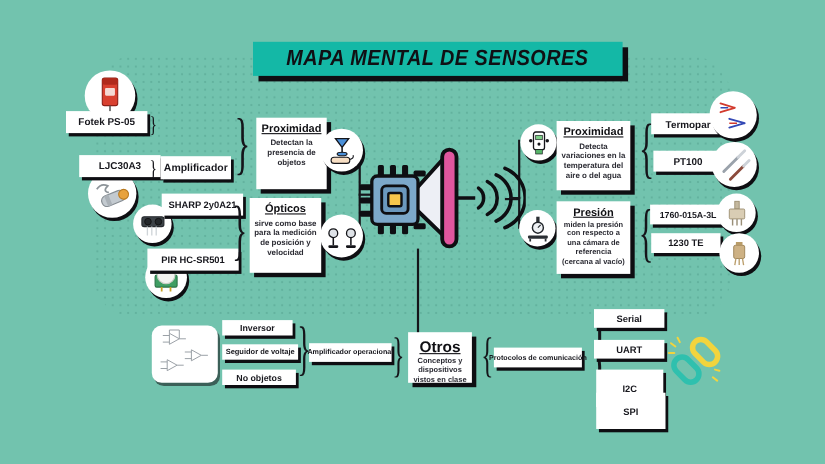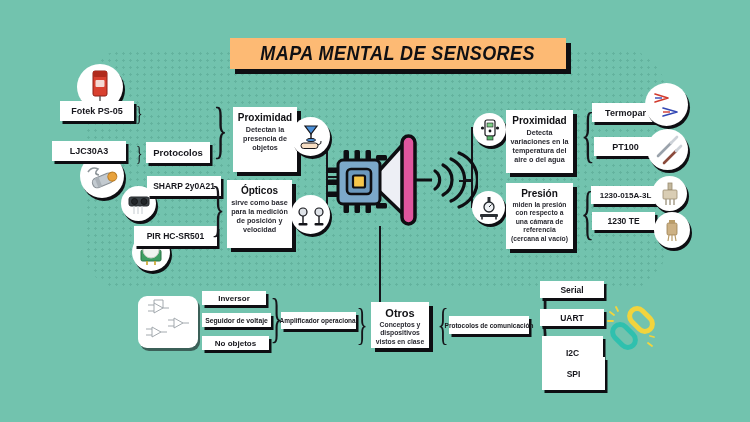--- a/index.html
+++ b/index.html
@@ -1,30 +1,30 @@
 <!DOCTYPE html>
 <html><head>
 <meta charset="utf-8">
 <style>
   html,body{margin:0;padding:0;}
   #stage{position:relative;width:750px;height:422px;background:#72c3ae;overflow:hidden;
          font-family:"Liberation Sans",sans-serif;}
   .dots{position:absolute;left:85px;top:50px;width:580px;height:240px;border-radius:40px;
         background-image:radial-gradient(circle,rgba(20,90,75,.16) 1.1px,transparent 1.4px);
         background-size:7px 7px;}
-  .titlebox{position:absolute;left:230px;top:38px;width:336px;height:31px;background:#fdba74;
+  .titlebox{position:absolute;left:230px;top:38px;width:336px;height:31px;background:#14b8a6;
         box-shadow:5px 5px 0 #0e0e12;display:flex;align-items:center;justify-content:center;}
   .titlebox span{font-size:20px;font-weight:800;font-style:italic;letter-spacing:.5px;
         color:#101014;transform:scaleX(.9);white-space:nowrap;}
   .pill{position:absolute;background:#fff;box-shadow:2.5px 3px 0 #0e0e12;display:flex;
         align-items:center;justify-content:center;font-weight:700;color:#17171d;
         box-sizing:border-box;white-space:nowrap;font-size:9px;}
   .node{position:absolute;background:#fff;box-shadow:4px 4px 0 #0e0e12;text-align:center;
         padding:5px 3px;box-sizing:border-box;}
-  .node .nt{font-size:10px;font-weight:800;color:#101014;margin-bottom:2px;}
+  .node .nt{font-size:10px;font-weight:800;color:#101014;margin-bottom:2px;text-decoration:underline;}
   .node .nd{font-size:7.2px;font-weight:600;color:#2b2b33;line-height:1.25;}
   .brace{position:absolute;color:#15151a;font-family:"Liberation Serif",serif;line-height:1;
         transform-origin:center;font-weight:400;}
   .line{position:absolute;background:#15151a;}
   .circ{position:absolute;background:#fff;border-radius:50%;box-shadow:2px 3px 0 #0e0e12;
         display:flex;align-items:center;justify-content:center;}
   .whitebox{position:absolute;background:#fff;border-radius:9px;box-shadow:2px 3px 0 rgba(14,14,18,.55);}
   svg{display:block;}
 </style>
 </head>
@@ -57,23 +57,23 @@
   <div class="circ" style="left:80px;top:154px;width:44px;height:44px">
     <svg width="36" height="36" viewBox="0 0 36 36">
       <path d="M4,14 q4,-6 10,-3 q-5,5 1,6" fill="none" stroke="#8d9499" stroke-width="1.6"></path>
       <g transform="rotate(-22 20 22)">
         <rect x="8" y="17" width="22" height="10" rx="4.5" fill="#c3cad0" stroke="#868d93" stroke-width="1"></rect>
         <rect x="12" y="17" width="4" height="10" fill="#aab1b7"></rect>
         <circle cx="29" cy="22" r="4.5" fill="#e8a23c" stroke="#b8791f" stroke-width="1"></circle>
       </g>
     </svg>
   </div>
-  <div class="pill" style="left:52px;top:141px;width:74px;height:20px">LJC30A3</div>
+  <div class="pill" style="left:72px;top:141px;width:74px;height:20px">LJC30A3</div>
   <div class="brace" style="left:133px;top:141px;font-size:26px;transform:scale(.55,.8)">}</div>
-  <div class="pill" style="left:146px;top:142px;width:64px;height:21px;font-size:9.5px;font-weight:800">Protocolos</div>
+  <div class="pill" style="left:146px;top:142px;width:64px;height:21px;font-size:9.5px;font-weight:800">Amplificador</div>
 
   <div class="brace" style="left:206px;top:100px;font-size:60px;transform:scale(.5,1.05)">}</div>
   <div class="node" style="left:233px;top:107px;width:64px;height:65px">
     <div class="nt">Proximidad</div>
     <div class="nd">Detectan la presencia de objetos</div>
   </div>
 
   <div class="circ" style="left:121px;top:186px;width:35px;height:35px">
     <svg width="28" height="28" viewBox="0 0 28 28">
       <rect x="4" y="7" width="20" height="9" rx="2" fill="#3c4247" stroke="#24282c" stroke-width="1"></rect>
@@ -191,21 +191,21 @@
       <rect x="4" y="19" width="18" height="3" rx="1" fill="#2a2e33"></rect>
       <line x1="6" y1="22" x2="6" y2="24.5" stroke="#2a2e33" stroke-width="1.6"></line>
       <line x1="20" y1="22" x2="20" y2="24.5" stroke="#2a2e33" stroke-width="1.6"></line>
     </svg>
   </div>
   <div class="node" style="left:506px;top:183px;width:67px;height:66px">
     <div class="nt">Presión</div>
     <div class="nd" style="font-size:6.8px">miden la presión con respecto a una cámara de referencia (cercana al vacío)</div>
   </div>
   <div class="brace" style="left:574px;top:184px;font-size:56px;transform:scale(.5,1.05)">{</div>
-  <div class="pill" style="left:591px;top:186px;width:69px;height:18px;font-size:8px">1230-015A-3L</div>
+  <div class="pill" style="left:591px;top:186px;width:69px;height:18px;font-size:8px">1760-015A-3L</div>
   <div class="circ" style="left:652px;top:176px;width:35px;height:35px">
     <svg width="28" height="28" viewBox="0 0 28 28">
       <rect x="12" y="3" width="4" height="7" fill="#c4b89e" stroke="#9a8c6e" stroke-width=".8"></rect>
       <rect x="7" y="10" width="14" height="9" rx="1" fill="#d9cdb4" stroke="#9a8c6e" stroke-width=".8"></rect>
       <line x1="10" y1="19" x2="10" y2="25" stroke="#9a8f78" stroke-width="1.3"></line>
       <line x1="14" y1="19" x2="14" y2="25" stroke="#9a8f78" stroke-width="1.3"></line>
       <line x1="18" y1="19" x2="18" y2="25" stroke="#9a8f78" stroke-width="1.3"></line>
     </svg>
   </div>
   <div class="pill" style="left:592px;top:212px;width:63px;height:18px;font-size:8.5px">1230 TE</div>
@@ -239,21 +239,21 @@
     </svg>
   </div>
   <div class="pill" style="left:202px;top:291px;width:64px;height:14px;font-size:8px">Inversor</div>
   <div class="pill" style="left:202px;top:313px;width:69px;height:14px;font-size:6.8px">Seguidor de voltaje</div>
   <div class="pill" style="left:202px;top:336px;width:67px;height:14px;font-size:8px">No objetos</div>
   <div class="brace" style="left:264px;top:292px;font-size:52px;transform:scale(.5,1.05)">}</div>
   <div class="pill" style="left:281px;top:312px;width:75px;height:17px;font-size:6.5px">Amplificador operacional</div>
   <div class="brace" style="left:352px;top:303px;font-size:42px;transform:scale(.55,1.05)">}</div>
 
   <div class="node" style="left:371px;top:302px;width:58px;height:46px">
-    <div class="nt" style="font-size:11px">Otros</div>
+    <div class="nt" style="font-size:14px">Otros</div>
     <div class="nd" style="font-size:6.8px">Conceptos y dispositivos vistos en clase</div>
   </div>
 
   <div class="brace" style="left:433px;top:303px;font-size:42px;transform:scale(.55,1.05)">{</div>
   <div class="pill" style="left:449px;top:316px;width:80px;height:18px;font-size:6.5px">Protocolos de comunicación</div>
   <div class="brace" style="left:527px;top:281px;font-size:76px;transform:scale(.45,1.05)">{</div>
   <div class="pill" style="left:540px;top:281px;width:64px;height:17px;font-size:8.5px">Serial</div>
   <div class="pill" style="left:540px;top:309px;width:64px;height:17px;font-size:8.5px">UART</div>
   <div class="pill" style="left:542px;top:336px;width:61px;height:34px;font-size:8.5px">I2C</div>
   <div class="pill" style="left:542px;top:357px;width:63px;height:33px;font-size:8.5px">SPI</div>

